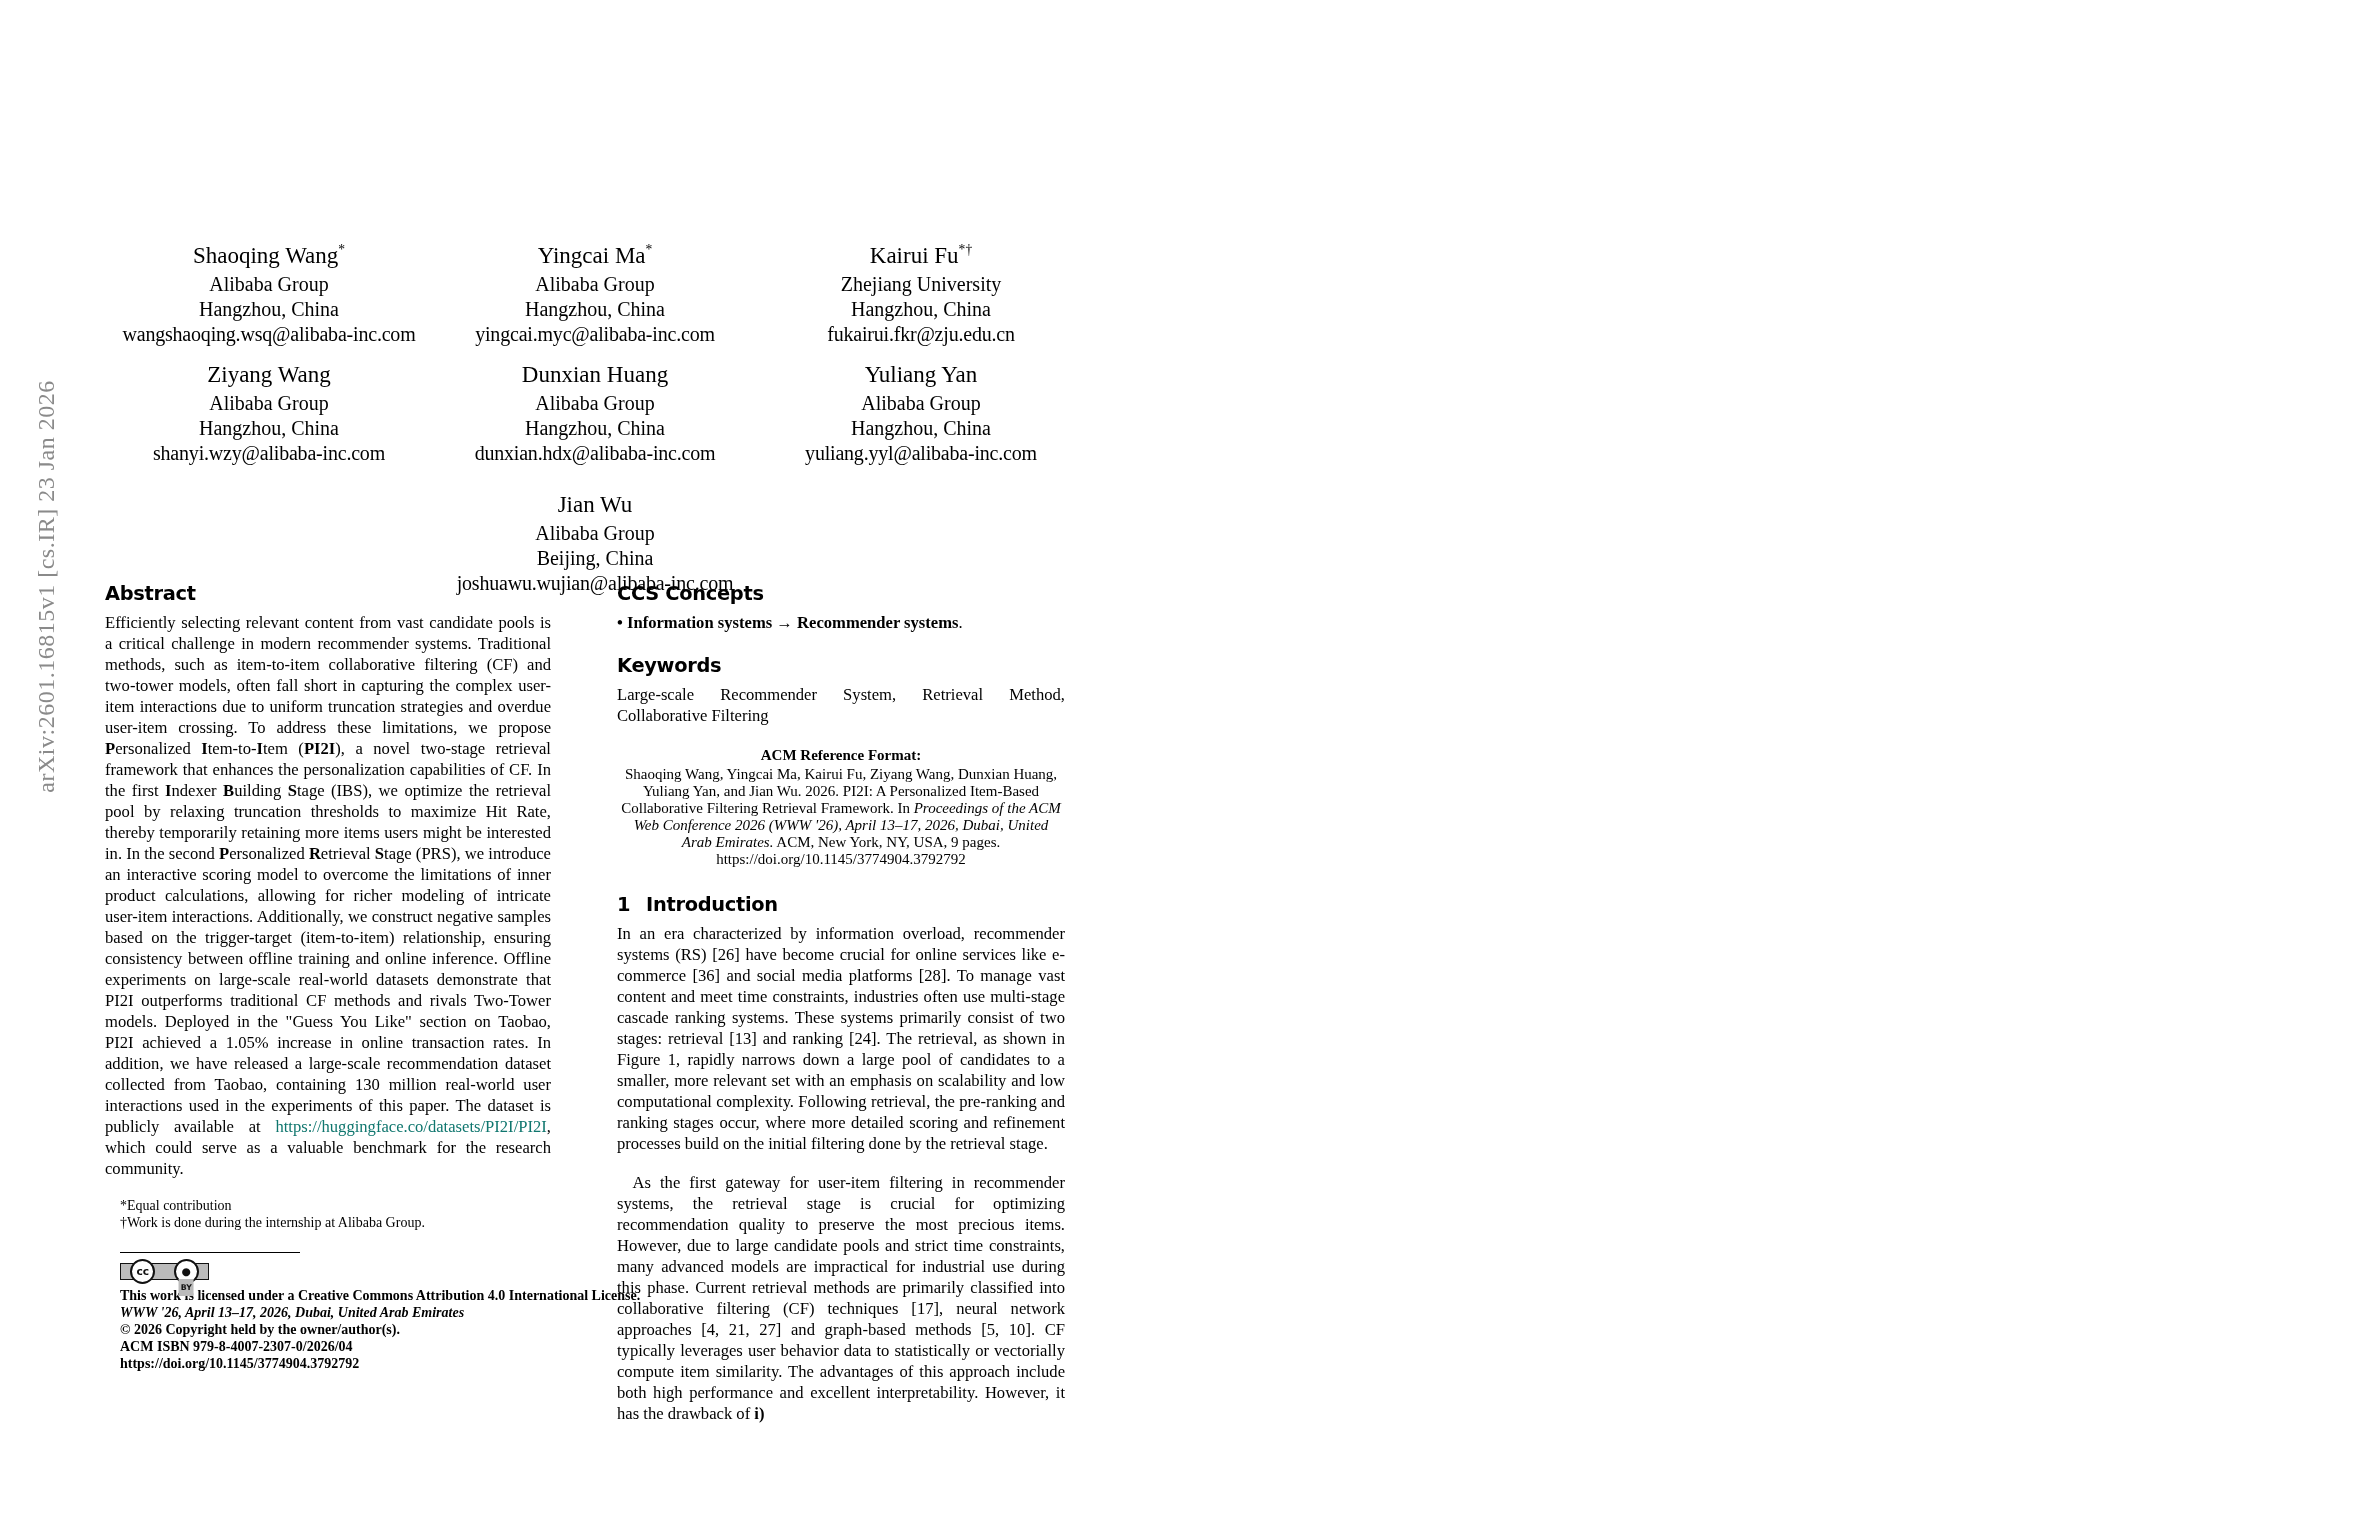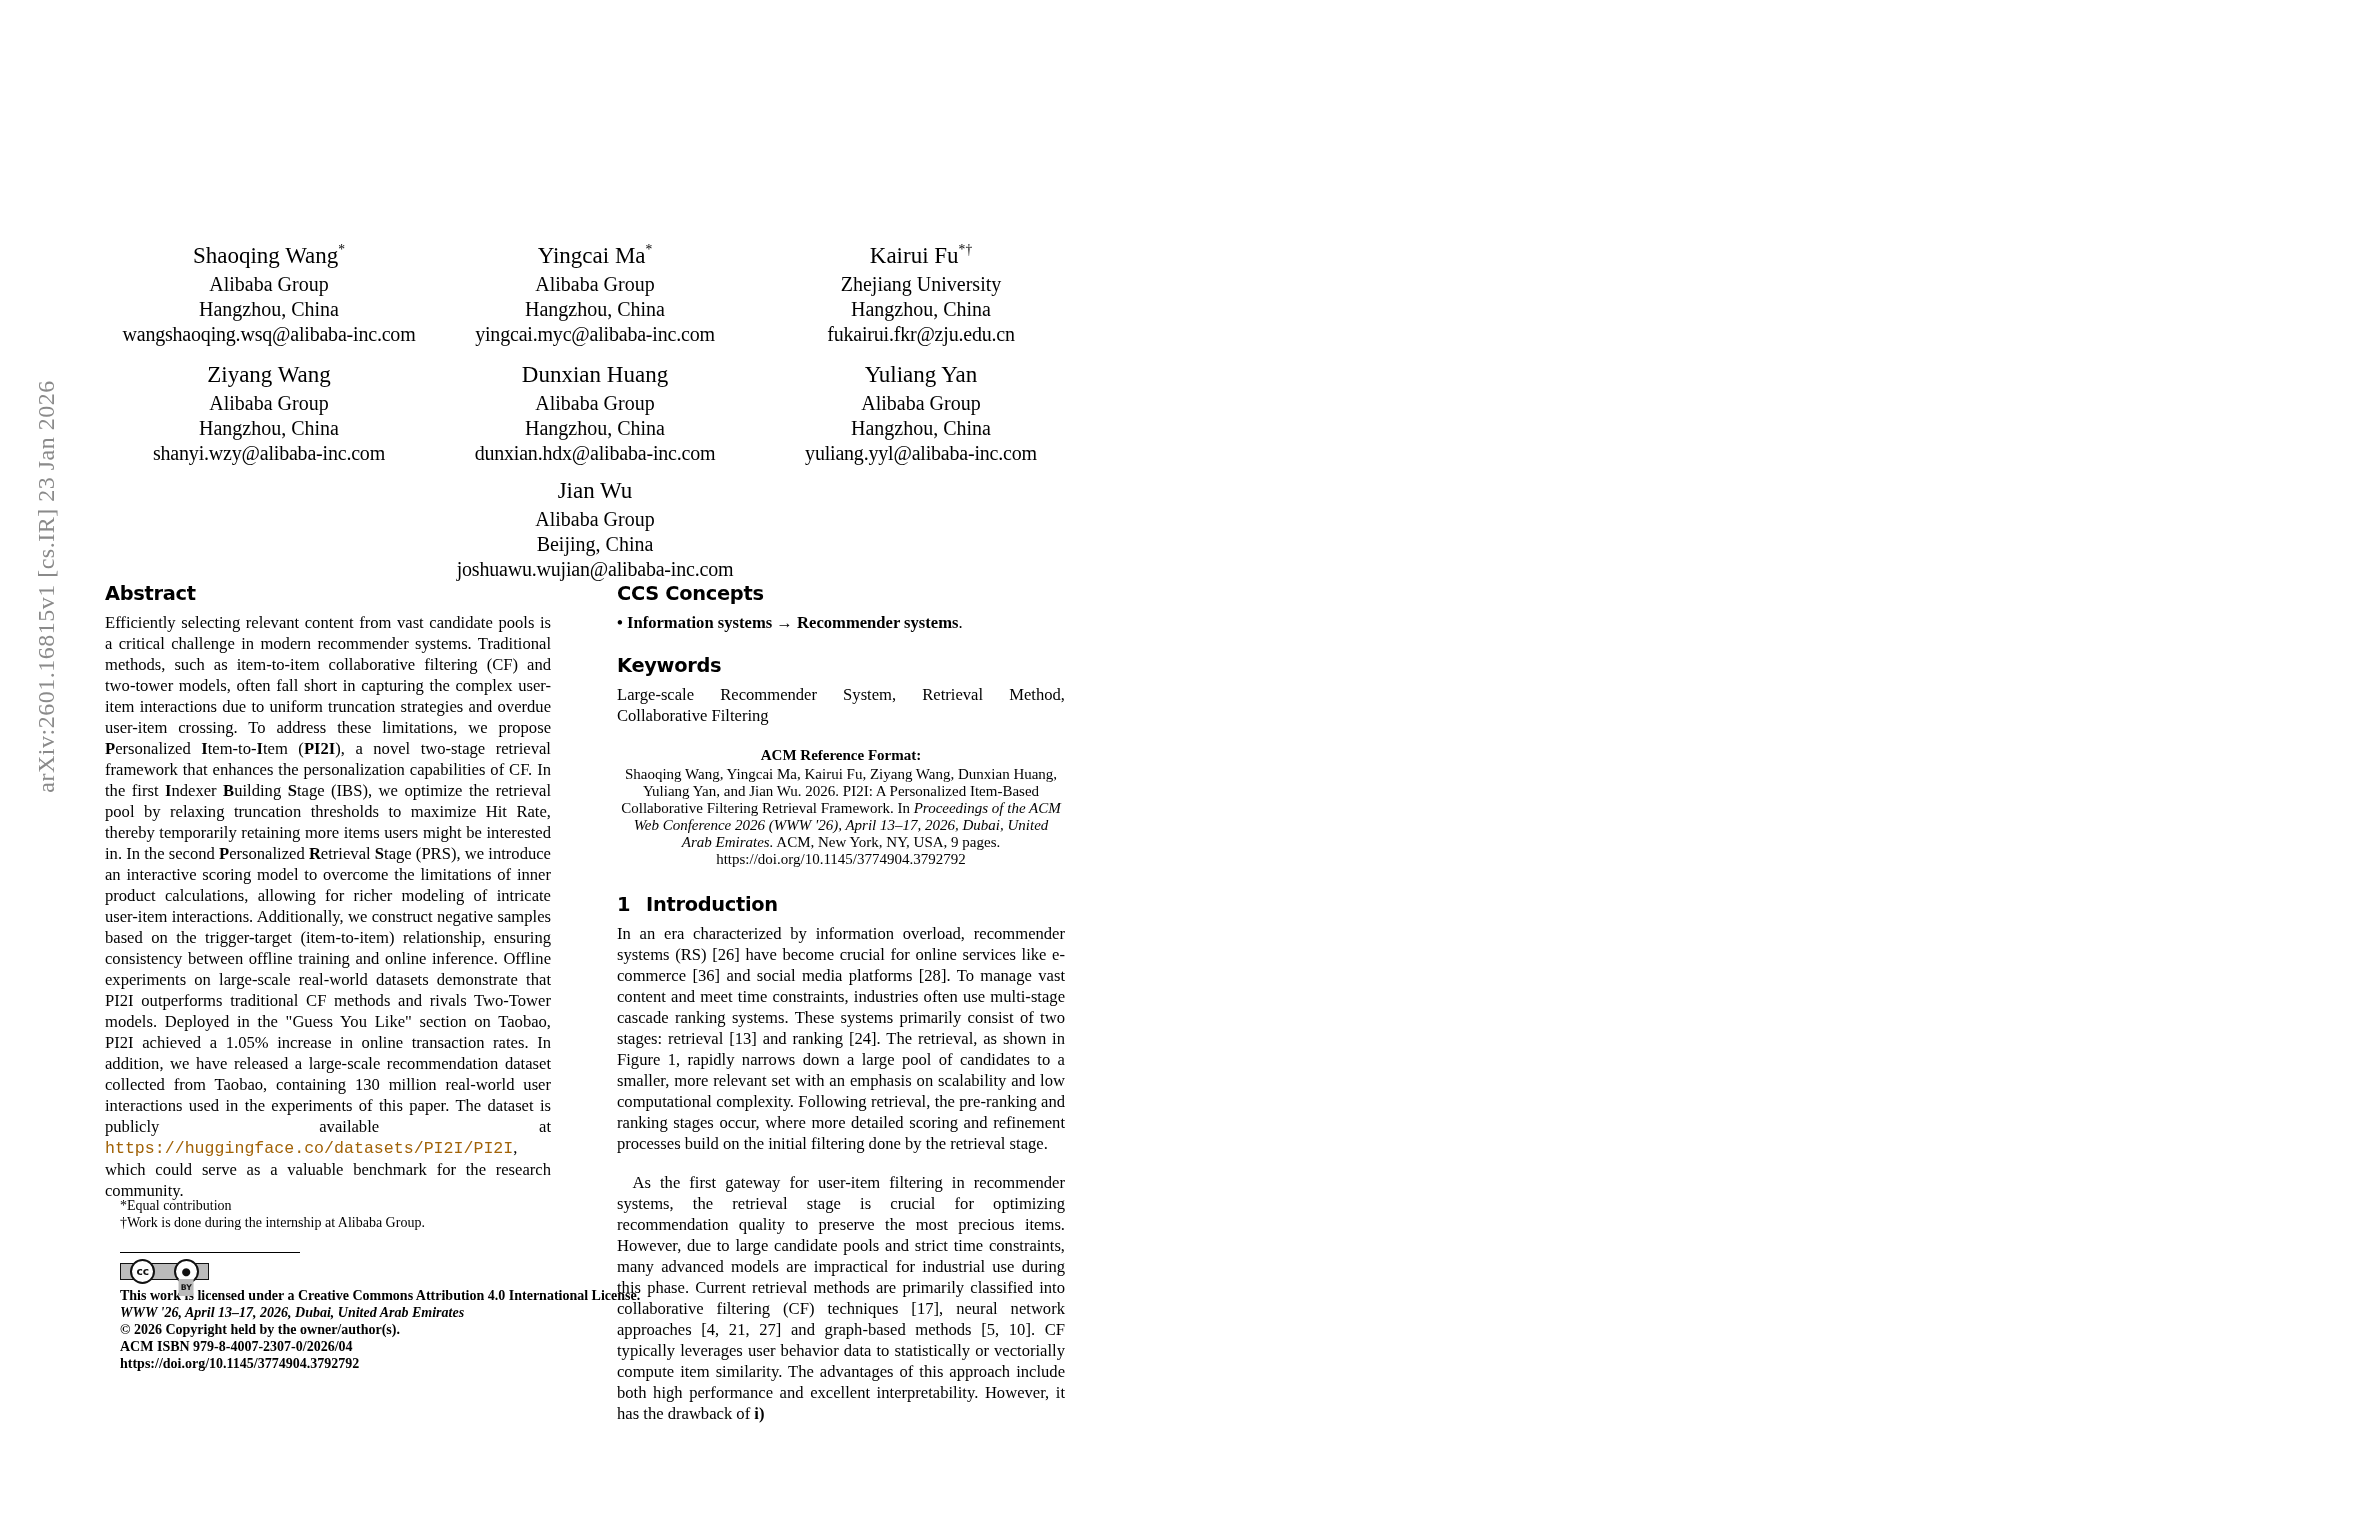--- a/index.html
+++ b/index.html
@@ -77,21 +77,21 @@
     line-height: 25px;
     color: #000;
   }
   .author .name {
     font-size: 23px;
     line-height: 30px;
     margin-bottom: 1px;
   }
   .author .line { white-space: nowrap; }
   .author .email { letter-spacing: -0.2px; }
-  .author-row.single { margin-top: 10px; align-items: center; }
+  .author-row.single { margin-top: 24px; align-items: center; }
   .sup { font-size: 13.6px; vertical-align: super; line-height: 0; }
 
   
   .col {
     position: absolute;
     font-size: 16.6px;
     line-height: 21px;
     text-align: justify;
     color: #000;
   }
@@ -106,21 +106,21 @@
     margin: 0 0 6.8px 0;
     letter-spacing: -0.3px;
   }
   h2.sec.num { text-indent: 0; }
   h2.sec .numtag { display: inline-block; width: 29px; }
   h2.sec.spaced { margin-top: 21.3px; }
   p { margin: 0; }
   p + p { text-indent: 15.5px; margin-top: 18px; }
   .bold { font-weight: bold; }
   .ital { font-style: italic; }
-  .link { color: #a16207; font-family: Liberation Mono, monospace; }
+  .link { color: #0f766e; }
 
   .ccs-item { font-size: 16.6px; line-height: 21px; }
   .ccs-item b { font-weight: bold; }
 
   .kw { margin-top: 1.9px; }
 
   .acmref {
     margin-top: 21.3px;
     font-size: 15px;
     line-height: 17px;

